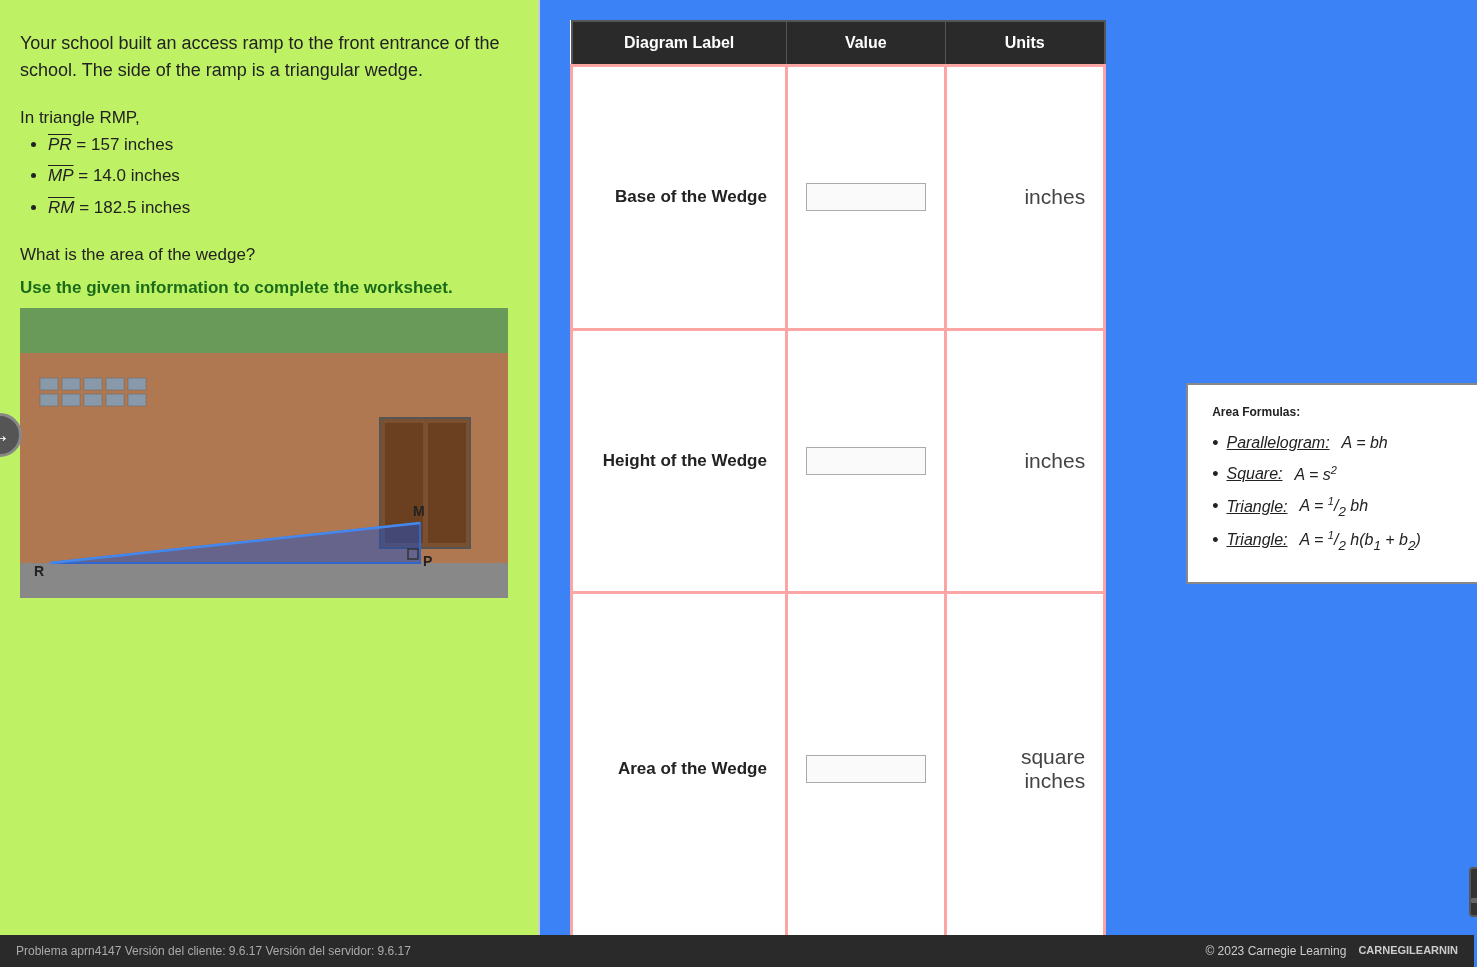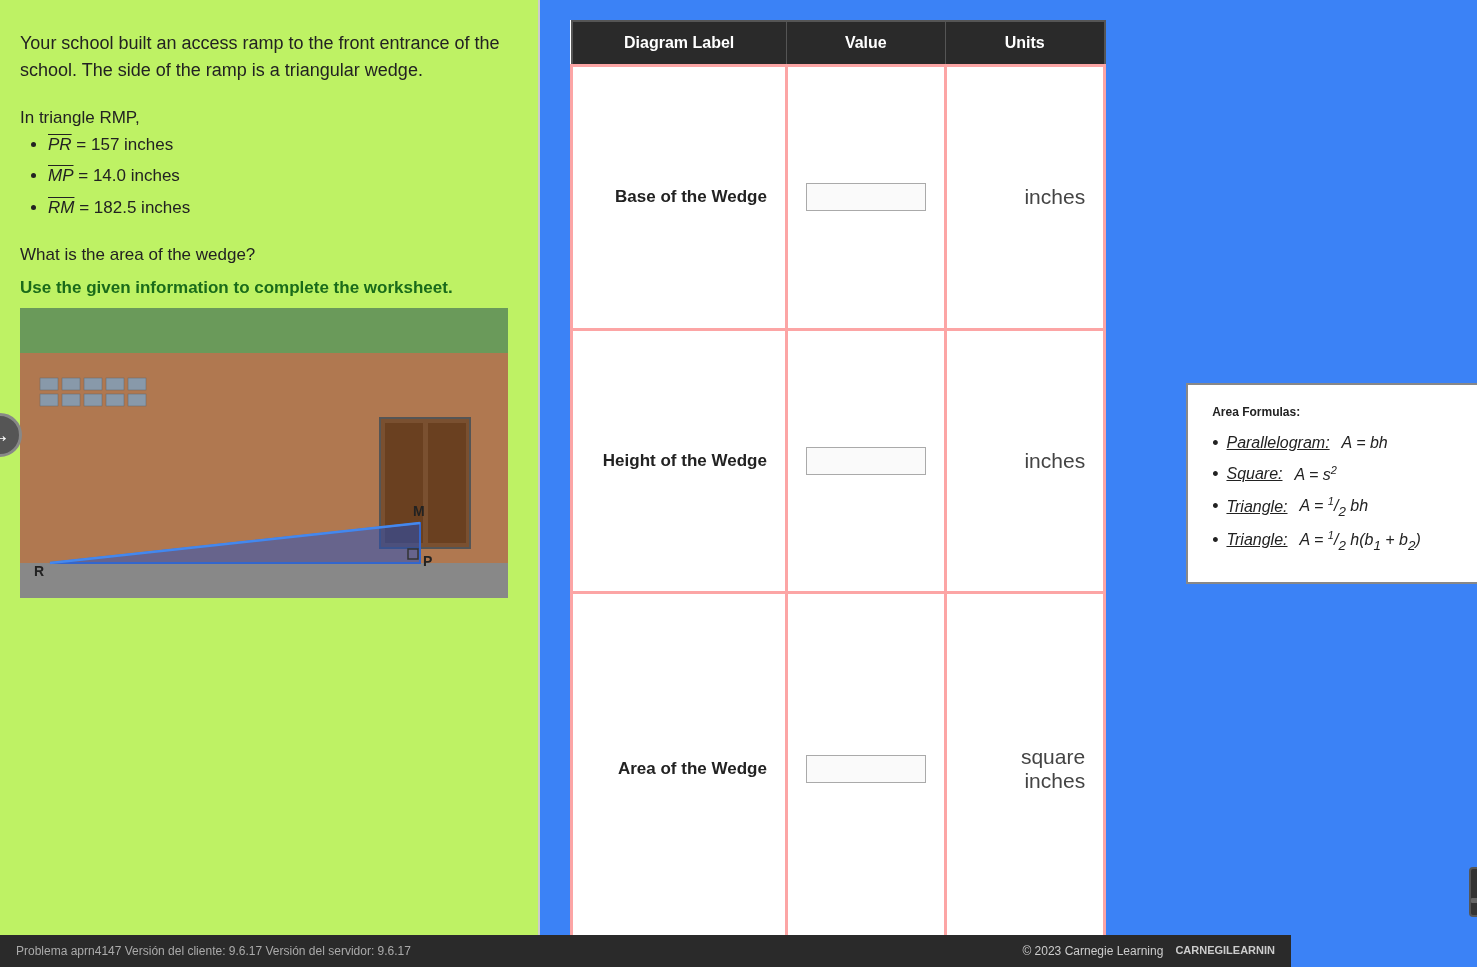--- a/index.html
+++ b/index.html
@@ -210,21 +210,21 @@
       color: #fff;
       font-size: 20px;
       line-height: 1;
     }
 
     
     .footer-bar {
       position: absolute;
       bottom: 0;
       left: 0;
-      width: 1291px;
+      width: 1474px;
       height: 32px;
       background: #2a2a2a;
       display: flex;
       align-items: center;
       justify-content: space-between;
       padding: 0 16px;
       color: #aaa;
       font-size: 12px;
     }
 

